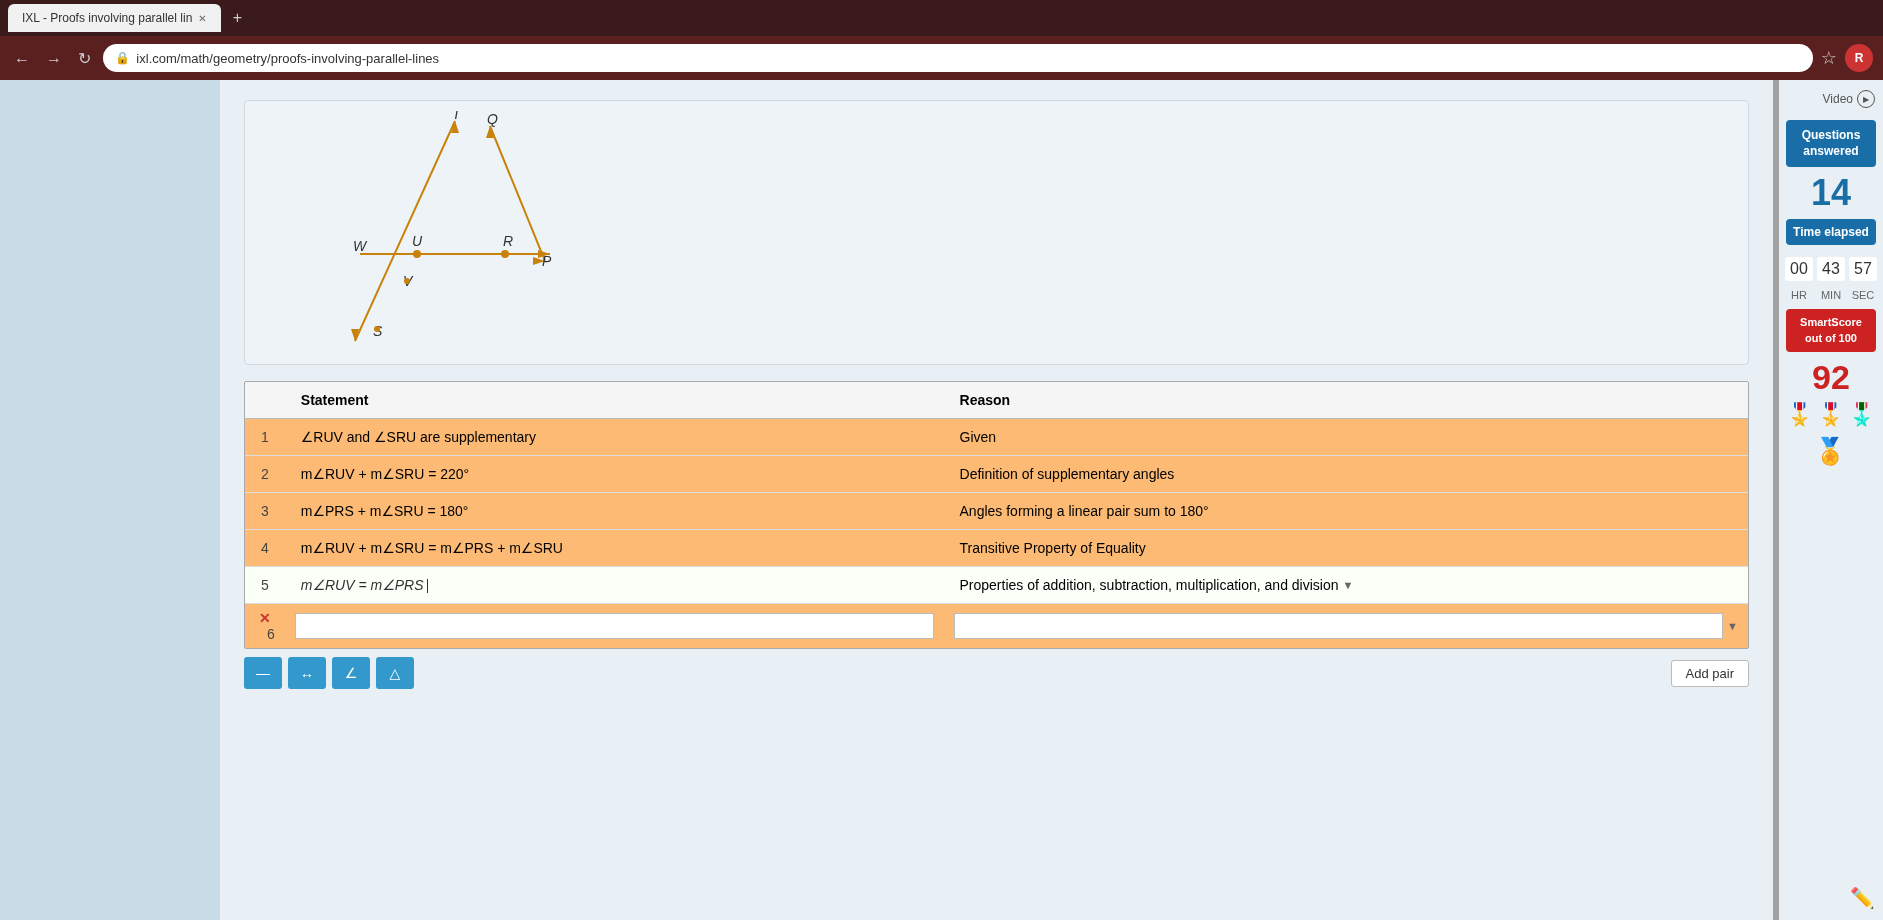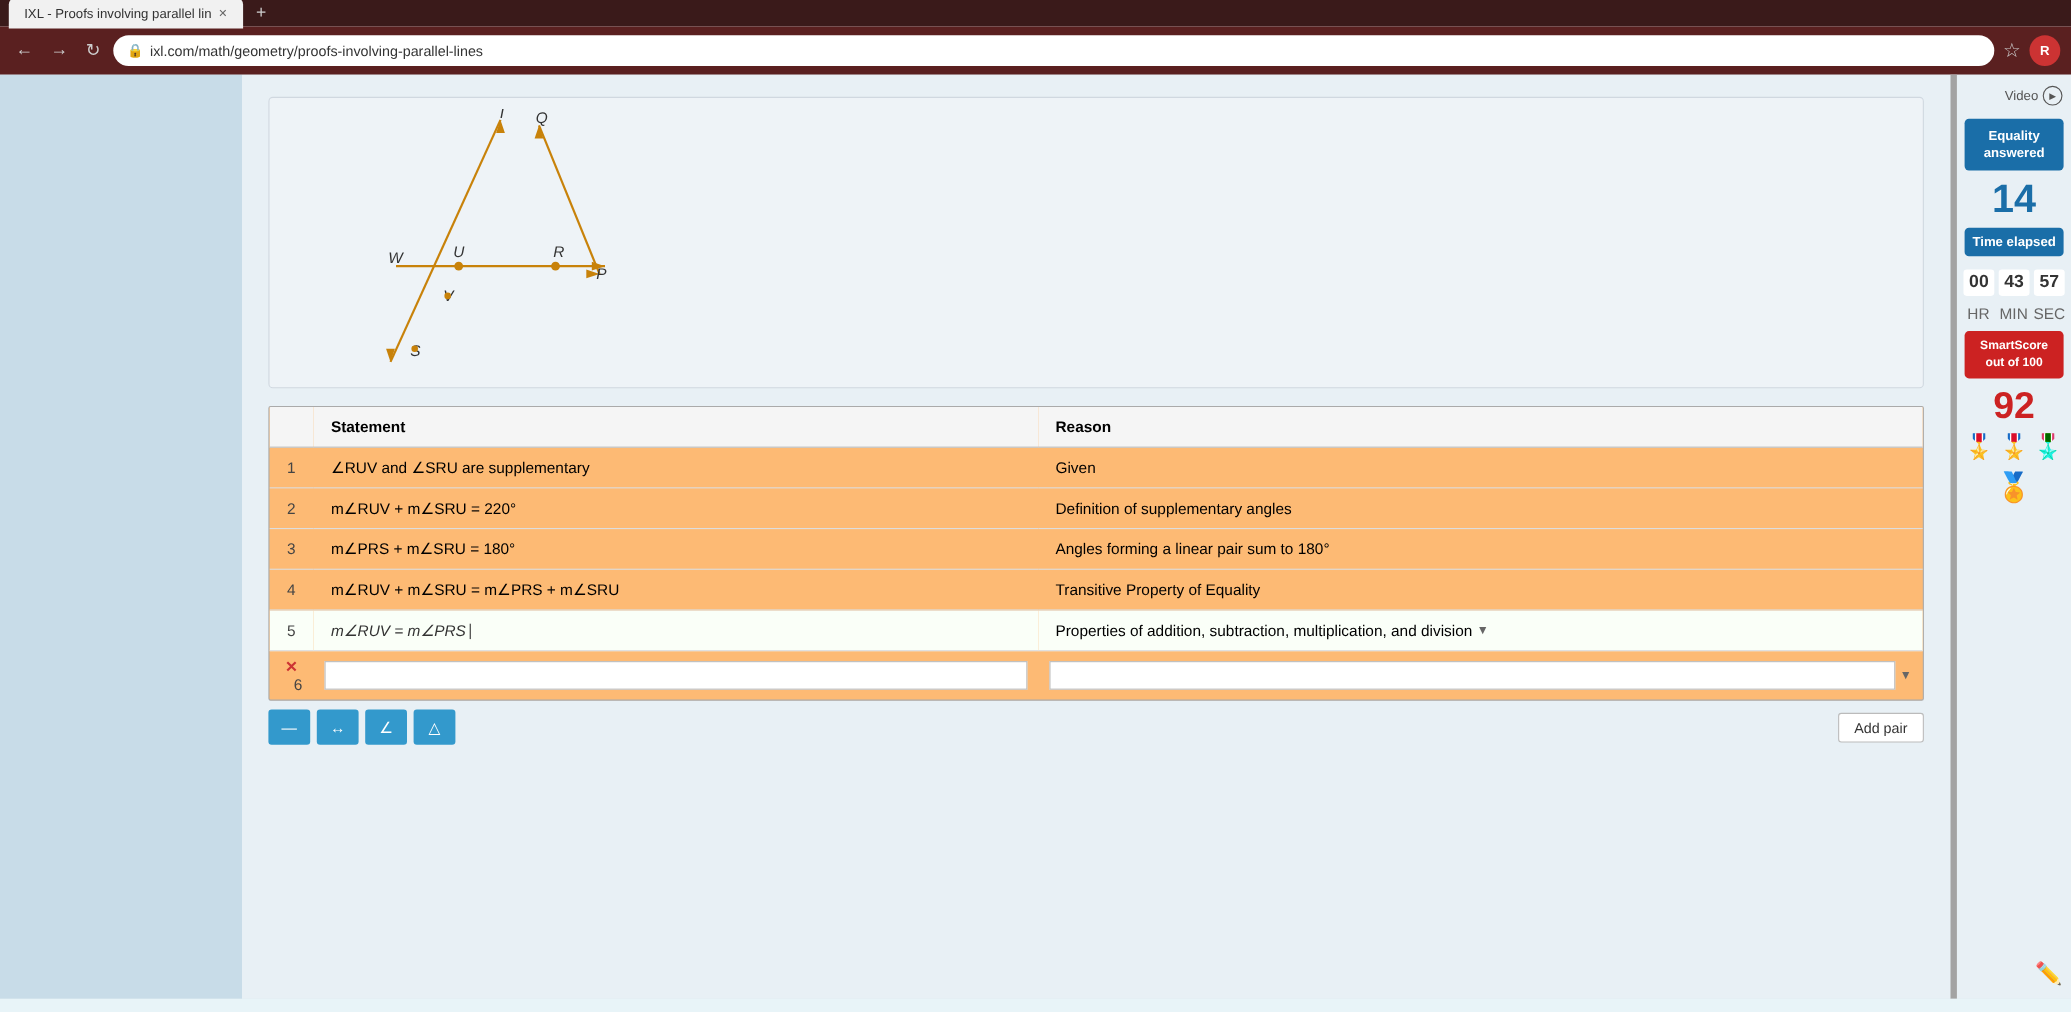--- a/index.html
+++ b/index.html
@@ -6,21 +6,21 @@
     body {
       font-family: Arial, sans-serif;
       background: #e8f4f8;
       font-size: 14px;
       overflow: hidden;
     }
 
     
     .browser-chrome {
       background: #3a1a1a;
-      height: 24px;
+      height: 36px;
       display: flex;
       align-items: center;
       padding: 0 8px;
       gap: 6px;
     }
     .browser-tab {
       background: #f1f1f1;
       border-radius: 6px 6px 0 0;
       padding: 6px 14px;
       font-size: 12px;
@@ -186,31 +186,31 @@
       justify-content: center;
       gap: 4px;
       margin-top: 4px;
     }
     .timer-cell {
       background: white;
       color: #333;
       border-radius: 3px;
       padding: 3px 5px;
       font-size: 16px;
-      font-weight: bold;
+      font-weight: normal;
       min-width: 28px;
       text-align: center;
     }
     .timer-labels-row {
       display: flex;
       justify-content: center;
       gap: 4px;
     }
     .timer-label-cell {
-      font-size: 14px;
+      font-size: 11px;
       color: #666;
       min-width: 28px;
       text-align: center;
     }
 
     .smart-score-box {
       background: #cc2222;
       color: white;
       text-align: center;
       padding: 6px 10px;
@@ -534,21 +534,21 @@
 
   </div>
 
   <div class="right-sidebar">
     <div class="video-link">
       <span>Video</span>
       <div class="video-play-icon">▶</div>
     </div>
 
     <div class="questions-box">
-      <span>Equality answered</span>
+      <span>Questions answered</span>
     </div>
     <div class="questions-count">14</div>
 
     <div class="time-box">
       <span>Time elapsed</span>
     </div>
     <div class="timer-display">
       <div class="timer-cell">00</div>
       <div class="timer-cell">43</div>
       <div class="timer-cell">57</div>

